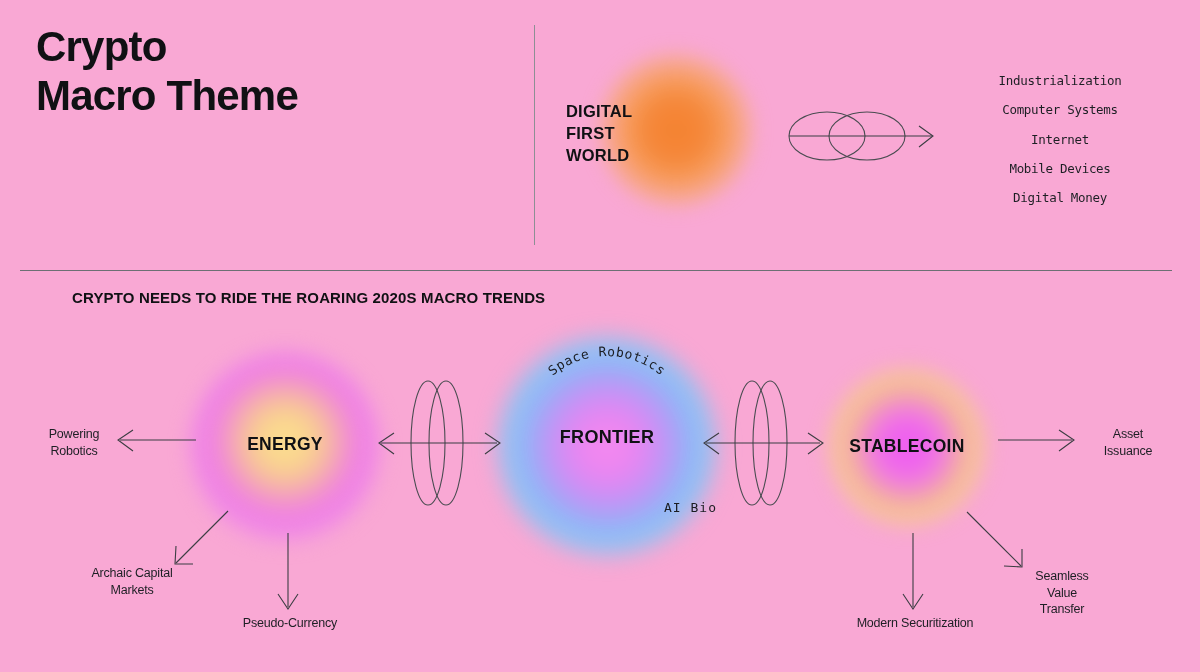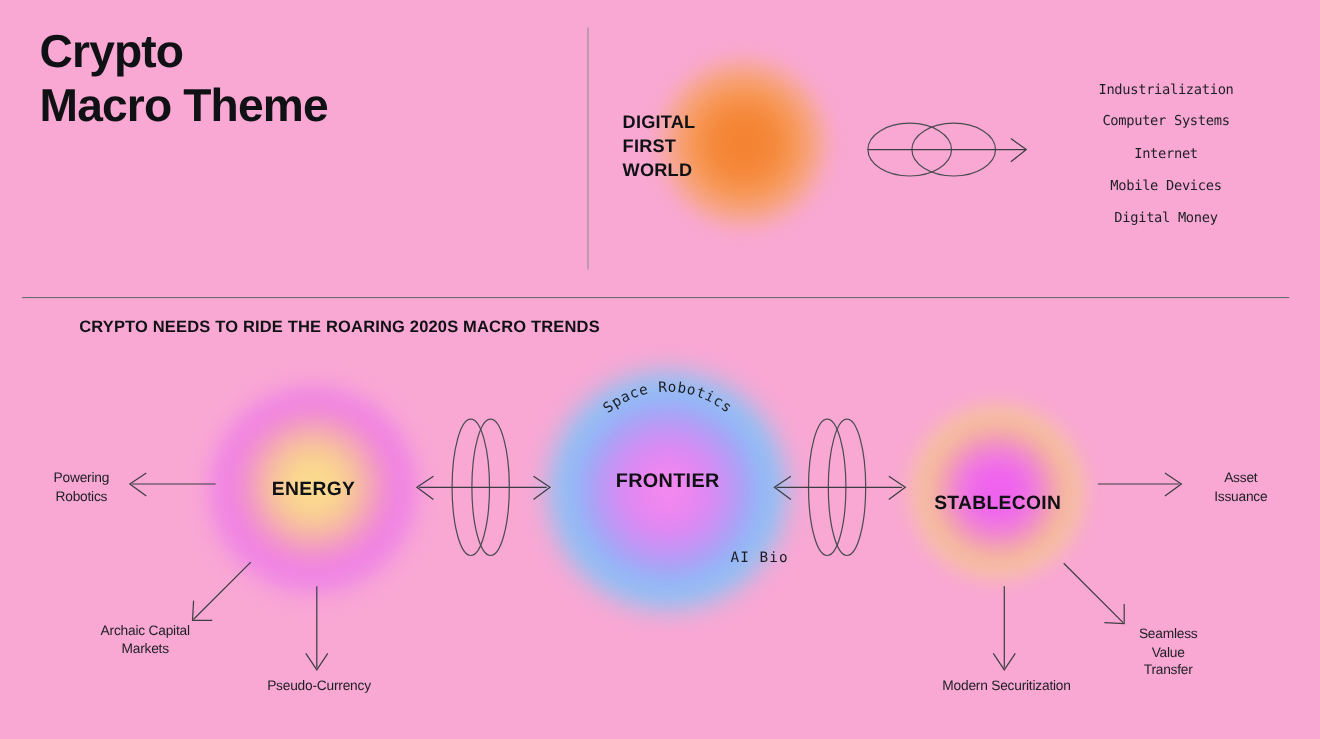--- a/index.html
+++ b/index.html
@@ -182,21 +182,21 @@
         #f3a9a6 48%,
         #f6c493 60%,
         rgba(246,203,150,0.6) 72%,
         rgba(247,220,190,0.3) 84%,
         rgba(244,244,243,0) 95%);
     filter: blur(10px);
   }
   #stablecoin-label {
     position: absolute; left: 806px; top: 436px; width: 202px;
     text-align: center; font-weight: bold; font-size: 17.5px;
-    letter-spacing: 0.3px; color: #101114; margin-top: 11px;
+    letter-spacing: 0.3px; color: #101114;
   }
 
   
   .mono-label {
     position: absolute;
     font-family: Liberation Sans, sans-serif;
     font-size: 12.5px;
     line-height: 16.5px;
     letter-spacing: -0.2px;
     color: #1d1f24;

